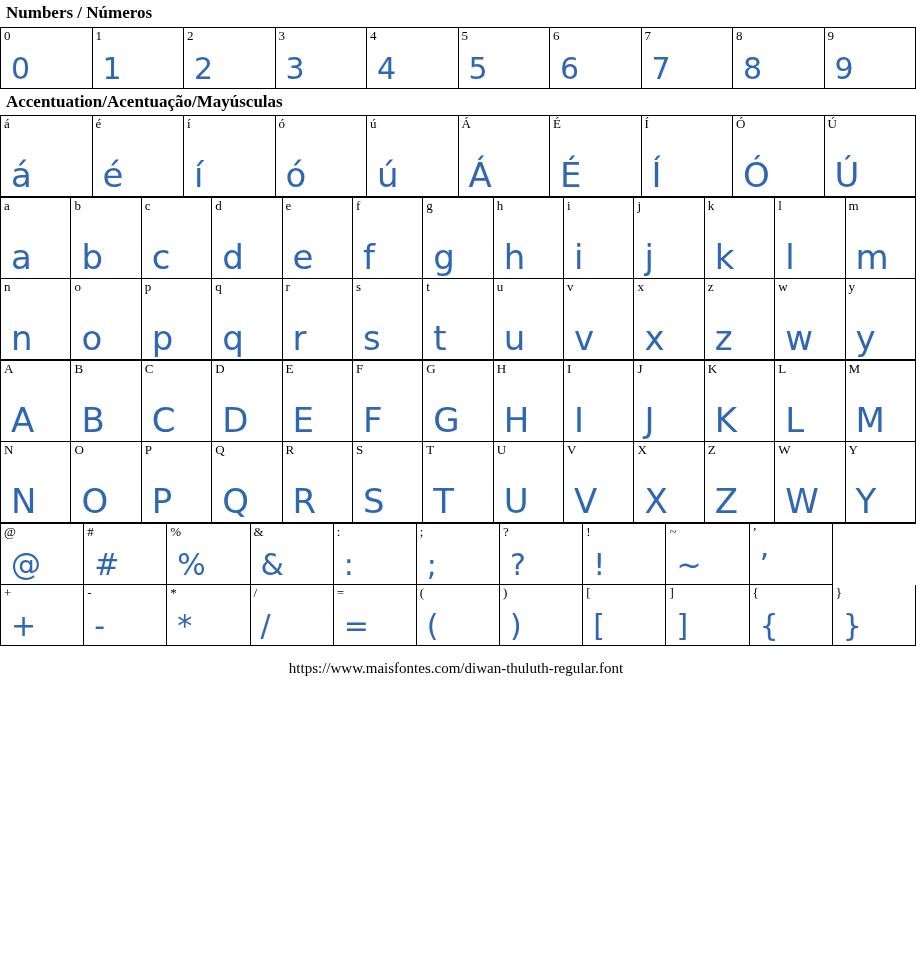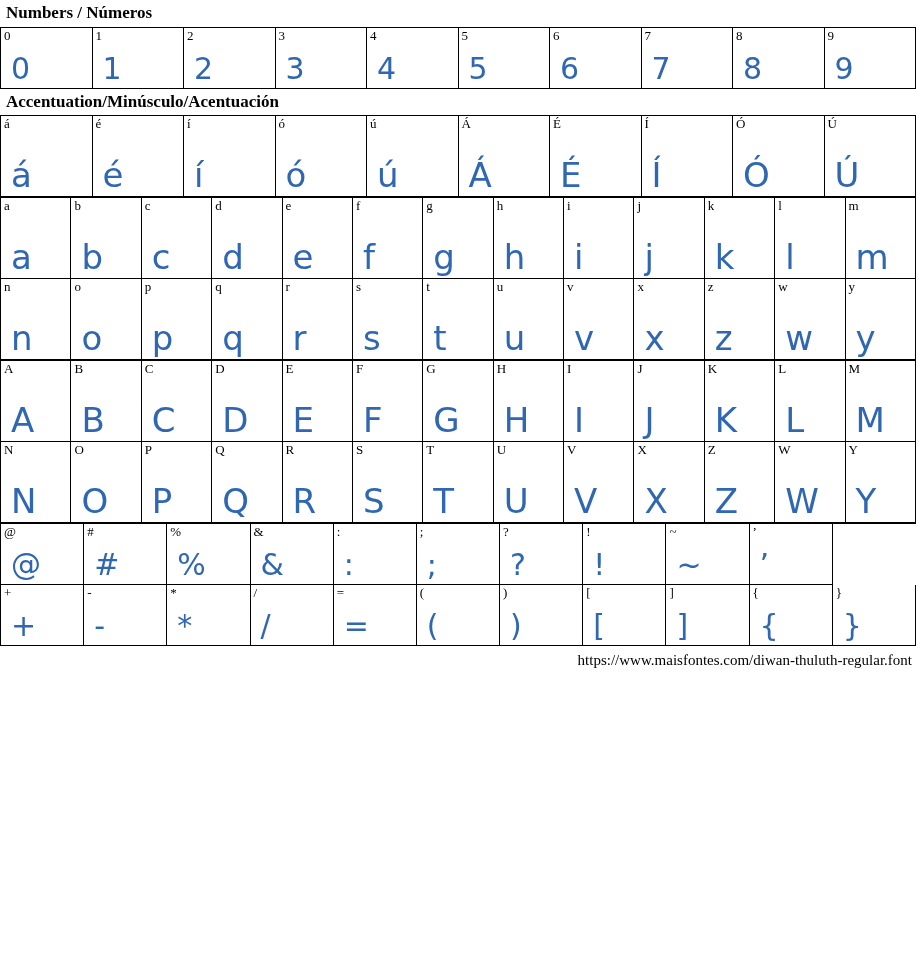--- a/index.html
+++ b/index.html
@@ -62,25 +62,26 @@
     bottom: 4px;
     font-family: "DejaVu Sans", sans-serif;
     font-size: 30px;
     color: #2f67b2;
     line-height: 1;
   }
   
   table.tall td { height: 80px; }
   table.tall .glyph { font-size: 34px; }
   .footer {
-    text-align: right;
+    text-align: center;
     font-family: "Liberation Serif", serif;
     font-size: 15px;
     color: #000000;
     padding: 6px 4px 0 0;
+    margin-top: 8px;
   }
 </style>
 </head>
 <body>
 
 <div class="page">
 
   <div class="section-title">Numbers / Números</div>
   <table class="glyphs">
     <tbody>
@@ -142,21 +143,21 @@
       <td>
             <div class="cell">
               <span class="label">9</span>
               <span class="glyph">9</span>
             </div>
           </td>
     </tr>
   </tbody>
     </table>
 
-  <div class="section-title">Accentuation/Minúsculo/Acentuación</div>
+  <div class="section-title">Accentuation/Acentuação/Mayúsculas</div>
   <table class="glyphs tall">
     <tbody>
         <tr>
       <td>
             <div class="cell">
               <span class="label">á</span>
               <span class="glyph">á</span>
             </div>
           </td>
       <td>

